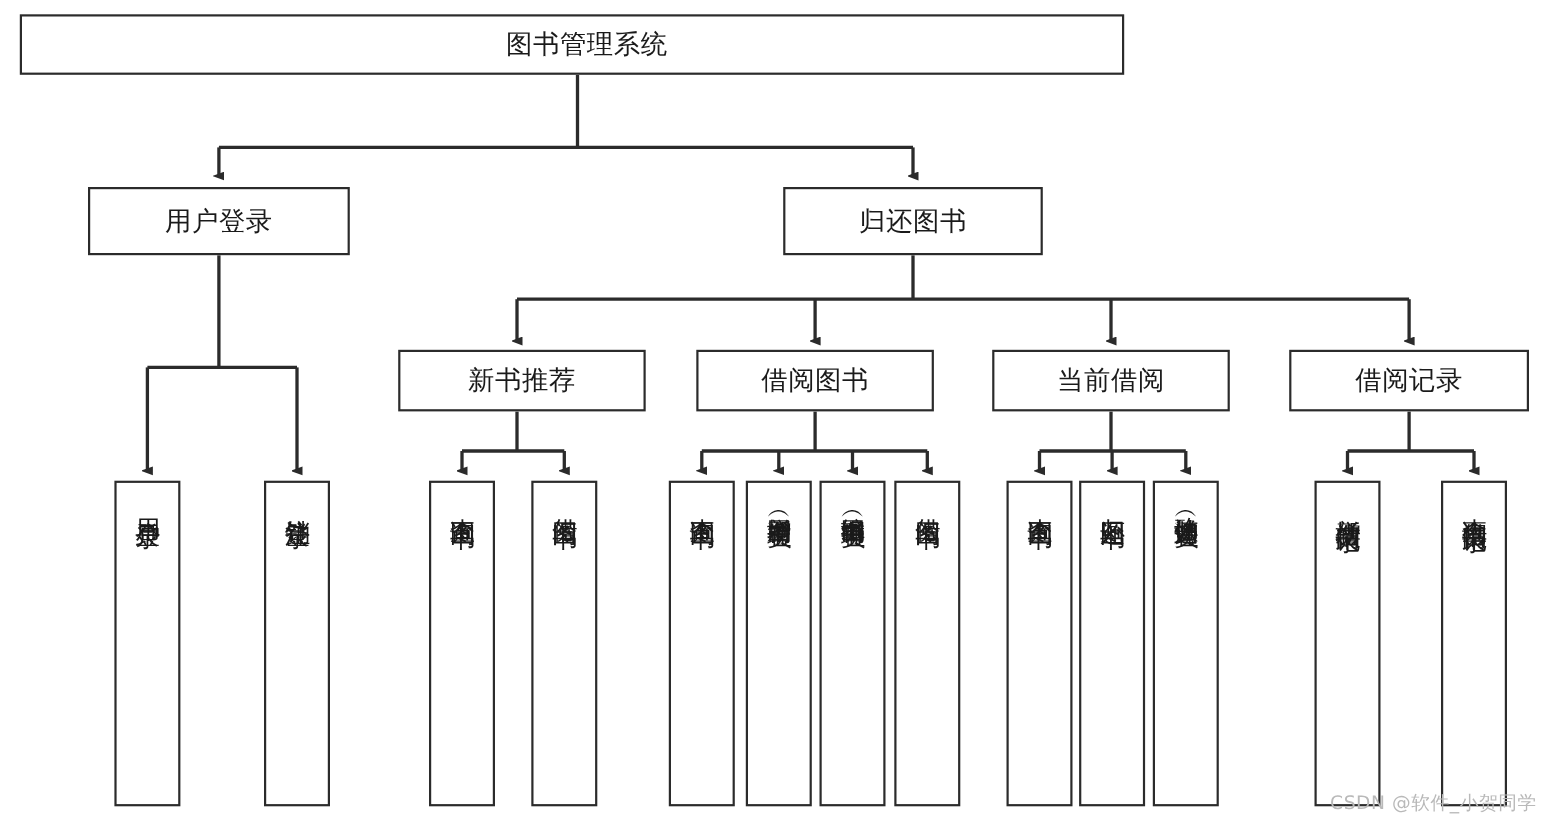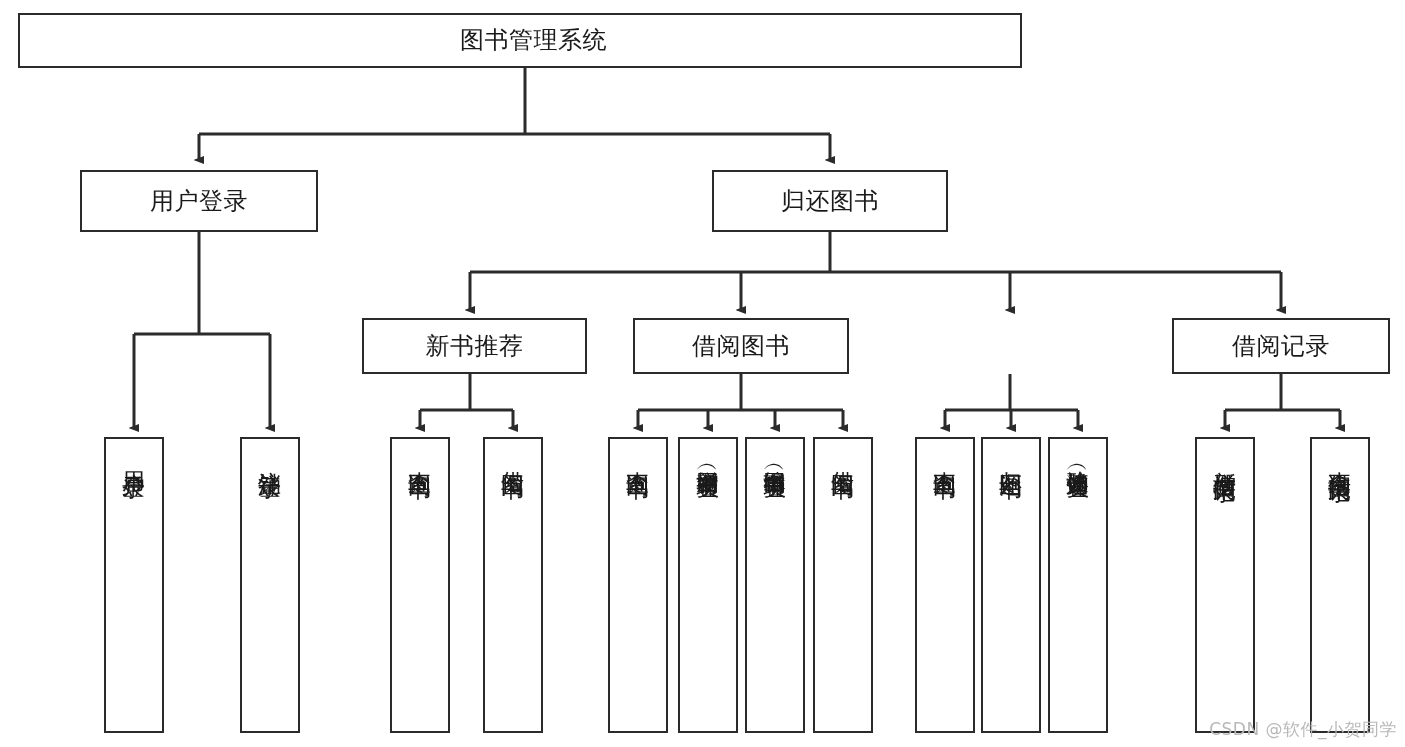--- a/index.html
+++ b/index.html
@@ -137,20 +137,23 @@
   <div class="node horiz" id="node-l2-1" style="left: 712px; top: 170px; width: 236px; height: 62px;">
     <span class="label">归还图书</span>
   </div>
 
   <div class="node horiz" id="node-l3-0" style="left: 362px; top: 318px; width: 225px; height: 56px;">
     <span class="label">新书推荐</span>
   </div>
   <div class="node horiz" id="node-l3-1" style="left: 633px; top: 318px; width: 216px; height: 56px;">
     <span class="label">借阅图书</span>
   </div>
+  <div class="node horiz" id="node-l3-2" style="left: 902px; top: 318px; width: 216px; height: 56px;">
+    <span class="label">当前借阅</span>
+  </div>
   <div class="node horiz" id="node-l3-3" style="left: 1172px; top: 318px; width: 218px; height: 56px;">
     <span class="label">借阅记录</span>
   </div>
 
   <div id="leaf-container">
       <div class="node vert" style="left: 104px; top: 437px; width: 60px; height: 296px;">
         <span class="label">用户登录</span>
       </div>
       <div class="node vert" style="left: 240px; top: 437px; width: 60px; height: 296px;">
         <span class="label">注销登录</span>

